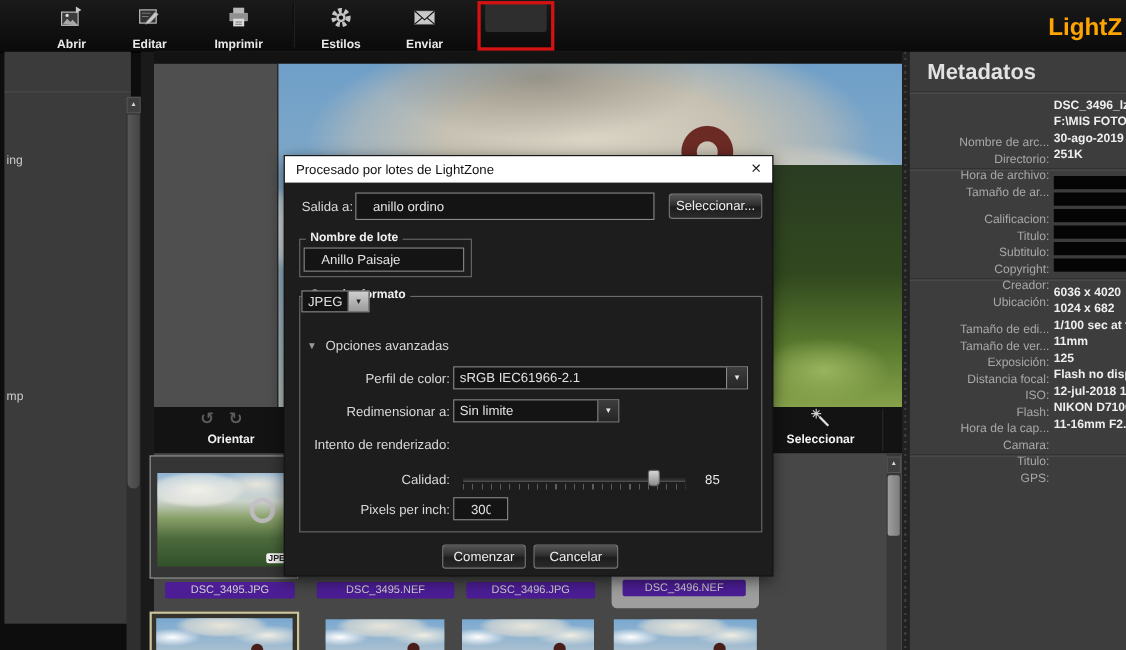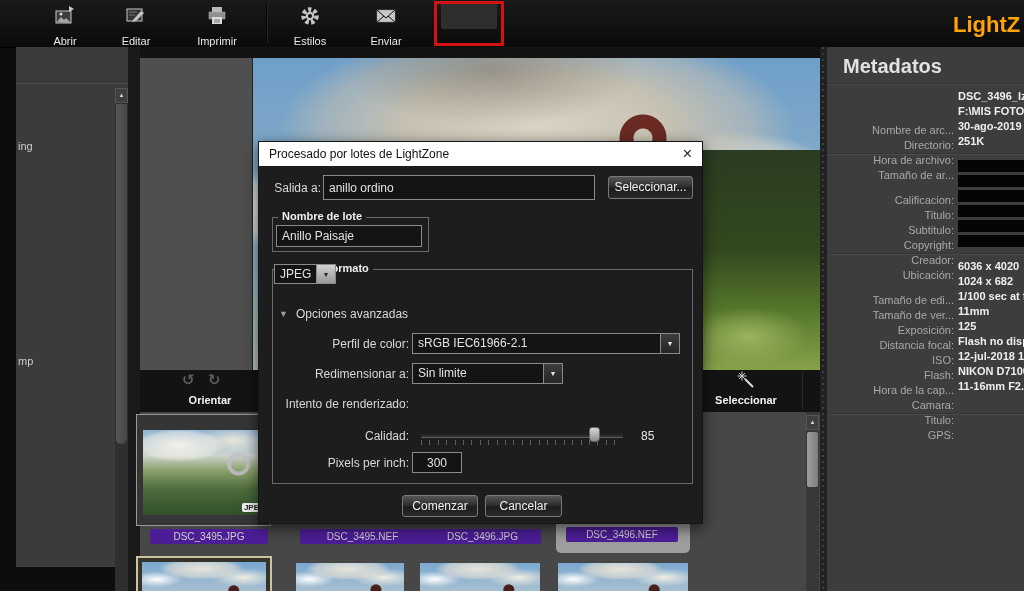--- a/index.html
+++ b/index.html
@@ -2,27 +2,27 @@
 <html><head>
 <meta charset="utf-8">
 <style>
   html,body{margin:0;padding:0;background:#000;}
   #screen{position:relative;width:1024px;height:591px;overflow:hidden;
     font-family:"Liberation Sans","DejaVu Sans",sans-serif;background:#0d0d0d;}
   .abs{position:absolute;}
   
   #topbar{position:absolute;left:0;top:0;width:1024px;height:47px;background:linear-gradient(180deg,#1a1a1a,#0a0a0a);border-bottom:1px solid #000;}
   .tbtn{position:absolute;top:3px;height:42px;display:flex;flex-direction:column;align-items:center;justify-content:space-between;padding:2px 0 3px 0;}
-  .tbtn .lbl{font-size:11px;font-weight:normal;color:#e9e9e9;white-space:nowrap;}
+  .tbtn .lbl{font-size:11px;font-weight:bold;color:#e9e9e9;white-space:nowrap;}
   .tsep{position:absolute;top:3px;width:1px;height:40px;background:#262626;border-left:1px solid #050505;}
   #logo{position:absolute;left:953px;top:12px;width:90px;font-size:22px;font-weight:bold;color:#ffa400;letter-spacing:0px;white-space:nowrap;}
   #red-box{position:absolute;left:434px;top:1px;width:70px;height:45px;border:3px solid #d51212;box-sizing:border-box;z-index:6;}
   .convbg{position:absolute;left:441px;top:3px;width:56px;height:26px;background:#2e2e2e;border-radius:2px;}
   
-  #sidebar{position:absolute;left:16px;top:47px;width:115px;height:520px;background:#3b3b3b;}
+  #sidebar{position:absolute;left:4px;top:47px;width:115px;height:520px;background:#3b3b3b;}
   #sidebar .hr{position:absolute;left:0;top:36px;width:115px;height:1px;background:#4a4a4a;}
   .side-txt{position:absolute;left:2px;font-size:11px;color:#cccccc;}
   .vscroll{position:absolute;width:13px;background:#2f2f2f;}
   .varrow{position:absolute;left:0;width:13px;height:15px;background:#3f3f3f;border:1px solid #555;box-sizing:border-box;color:#d8d8d8;font-size:6px;text-align:center;line-height:13px;}
   .vthumb{position:absolute;left:1px;width:11px;background:linear-gradient(90deg,#585858,#454545);border-radius:0 0 5px 5px;}
   #strip-left{position:absolute;left:128px;top:47px;width:12px;height:544px;background:#1a1a1a;}
   #strip-right{position:absolute;left:820px;top:47px;width:7px;height:544px;background:#212121;}
   #strip-right .dots{position:absolute;left:2px;top:0;width:2px;height:544px;background:repeating-linear-gradient(180deg,#3e3e3e 0 2px,#212121 2px 6px);}
   
   #editor{position:absolute;left:140px;top:47px;width:680px;height:323px;background:#4f4f4f;}
@@ -73,21 +73,21 @@
   .mrow{display:flex;height:15px;line-height:15px;font-size:11px;white-space:nowrap;}
   .mlabel{width:127px;text-align:right;color:#a8a8a8;flex:none;margin-top:34px;}
   .mvalue{margin-left:4px;color:#efefef;font-weight:bold;}
   .mfield{margin-left:4px;flex:1;height:12px;margin-top:1px;background:#050505;}
   
   #dialog{position:absolute;left:258px;top:141px;width:445px;height:383px;background:#1d1d1d;border:1px solid #151515;box-sizing:border-box;z-index:10;box-shadow:0 4px 14px rgba(0,0,0,0.6);}
   #dlg-title{position:absolute;left:0;top:0;width:100%;height:24px;background:#ffffff;color:#111;font-size:12px;line-height:24px;}
   #dlg-title span.t{margin-left:10px;}
   #dlg-close{position:absolute;right:10px;top:0;font-size:16px;color:#222;line-height:24px;cursor:default;}
   .dlabel{position:absolute;left:0;width:150px;text-align:right;font-size:12px;color:#d8d8d8;white-space:nowrap;}
-  .tinput{background:#141414;border:1px solid #8a8a8a;color:#e2e2e2;font-size:12px;font-family:inherit;padding:0 5px;box-sizing:border-box;}
+  .tinput{background:#141414;border:1px solid #8a8a8a;color:#e2e2e2;font-size:12px;font-family:inherit;padding:0 15px;box-sizing:border-box;}
   .dbtn{background:linear-gradient(180deg,#555 0%,#2e2e2e 45%,#1d1d1d 55%,#2a2a2a 100%);border:1px solid #787878;border-radius:3px;color:#f0f0f0;font-size:12px;text-align:center;box-sizing:border-box;}
   .group{position:absolute;border:1px solid #6a6a6a;box-sizing:border-box;}
   .group .legend{position:absolute;top:-8px;left:5px;background:#1d1d1d;padding:0 4px;font-size:11px;font-weight:bold;color:#f0f0f0;white-space:nowrap;}
   .dselect{position:absolute;background:#141414;border:1px solid #8a8a8a;box-sizing:border-box;color:#e2e2e2;font-size:12px;}
   .dselect .val{position:absolute;left:5px;top:0;right:20px;line-height:19px;overflow:hidden;white-space:nowrap;}
   .dselect .chev{position:absolute;right:0;top:0;bottom:0;width:18px;background:linear-gradient(180deg,#3d3d3d,#262626);border-left:1px solid #8a8a8a;color:#e8e8e8;font-size:7px;text-align:center;line-height:19px;}
   .dselect .chev.light{background:linear-gradient(180deg,#cfcfcf,#9a9a9a);color:#222;}
   #slider-track{position:absolute;left:162px;top:291px;width:202px;height:4px;background:linear-gradient(180deg,#191919,#343434);border-bottom:1px solid #5a5a5a;}
   #slider-thumb{position:absolute;left:83%;top:-6px;width:11px;height:15px;background:linear-gradient(180deg,#d6d6d6,#8e8e8e);border:1px solid #666;border-radius:3px 3px 4px 4px;box-sizing:border-box;}
   #slider-ticks{position:absolute;left:162px;top:298px;width:202px;height:5px;
@@ -193,21 +193,21 @@
   </div>
 
   <div id="filmstrip">
     <div id="big-thumb">
       <div class="img">
         <span class="badge">JPE</span>
       </div>
     </div>
     <div id="sel-tab"></div>
     <div class="fname" style="left:10px;top:117px;width:118px;">DSC_3495.JPG</div>
-    <div class="fname" style="left:160px;top:117px;width:125px;">DSC_3495.NEF</div>
+    <div class="fname" style="left:148px;top:117px;width:125px;">DSC_3495.NEF</div>
     <div class="fname" style="left:284px;top:117px;width:117px;">DSC_3496.JPG</div>
     <div class="fname" style="left:426px;top:115px;width:112px;">DSC_3496.NEF</div>
     <div id="gold-frame">
       <div class="sthumb" style="position:absolute;left:4px;top:4px;width:124px;height:30px;"></div>
     </div>
     <div class="sthumb" style="left:156px;width:108px;"></div>
     <div class="sthumb" style="left:280px;width:120px;"></div>
     <div class="sthumb" style="left:418px;width:130px;"></div>
   </div>
   <div class="vscroll" style="left:806px;top:412px;height:179px;background:#383838;">

